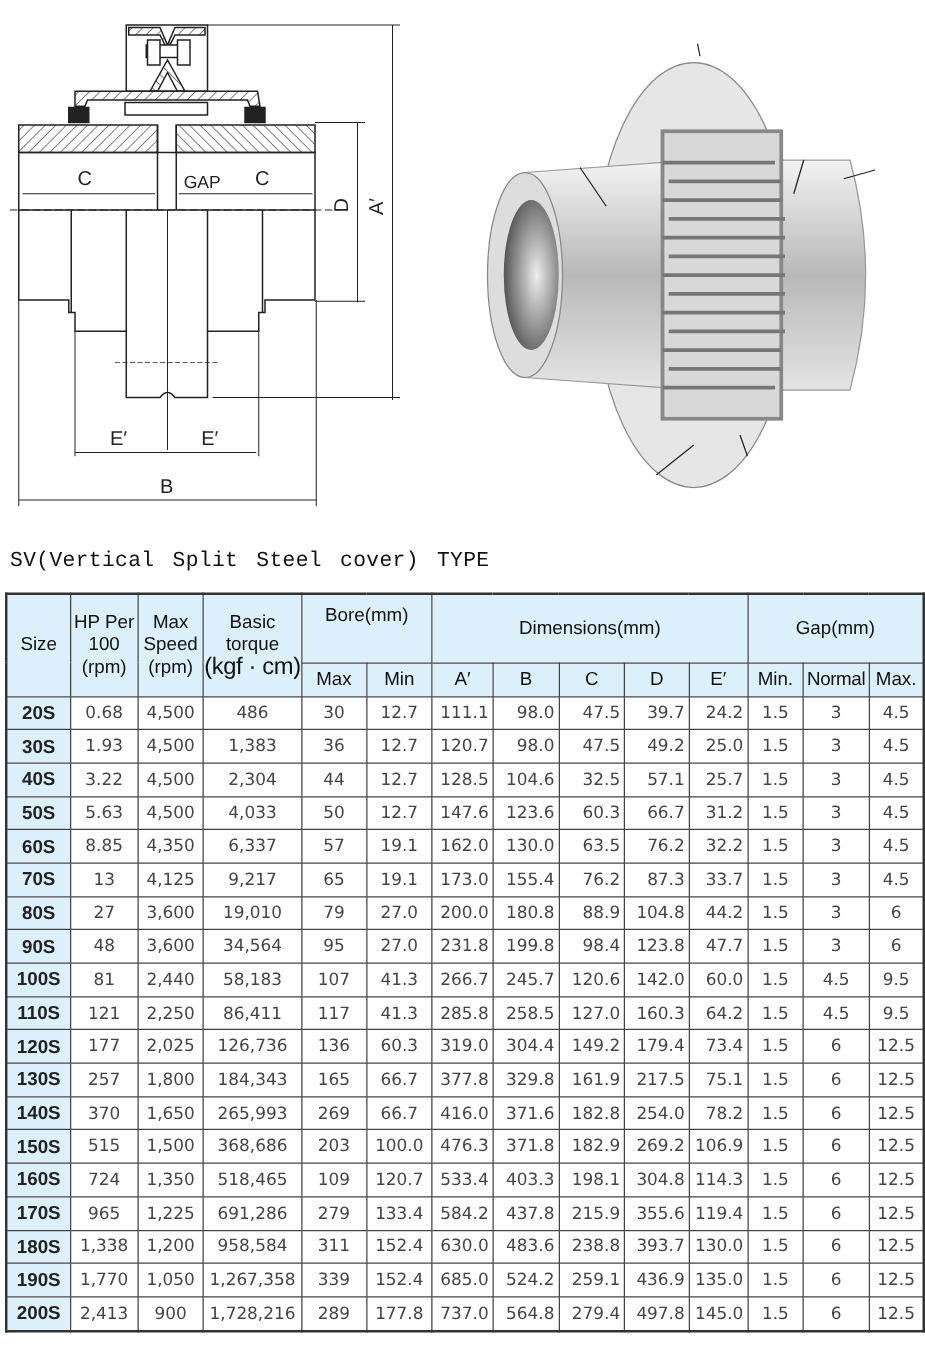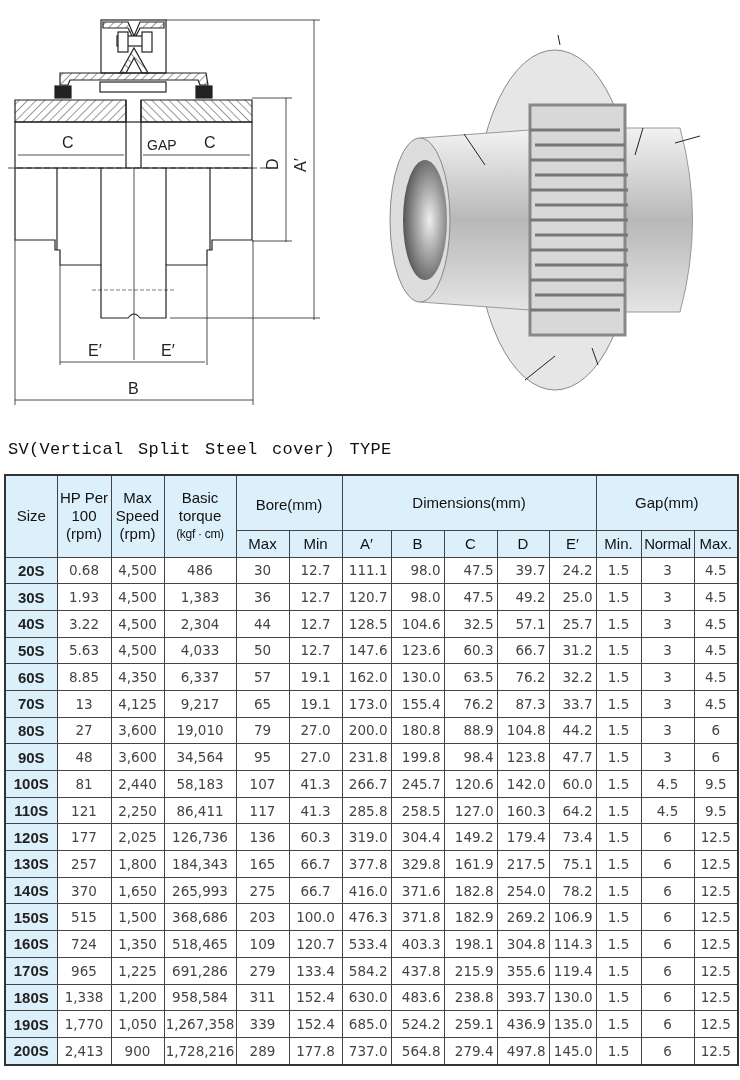--- a/index.html
+++ b/index.html
@@ -14,21 +14,21 @@
   table.spec td, table.spec th { border:1px solid #444; padding:0; text-align:center;
                overflow:hidden; white-space:nowrap; }
   table.spec th { background:#dcf0fb; font-weight:normal; font-size:15px; color:#111;
                   line-height:18px; }
   table.spec th.hdr2 { height:26px; }
   table.spec td { font-family:"DejaVu Sans", sans-serif; font-size:13.5px; color:#444;
                   height:25.7px; background:#fff; }
   table.spec td.size { background:#dcf0fb; font-family:"Liberation Sans", sans-serif;
                   font-weight:bold; font-size:15px; color:#222; }
   table.spec td.r { text-align:right; padding-right:3px; }
-  .small { font-size:12px; letter-spacing:-0.3px; }
+  .small { font-size:19px; letter-spacing:-0.3px; }
 </style>
 </head>
 <body>
 
 <svg class="drawing" viewBox="0 0 340 420" xmlns="http://www.w3.org/2000/svg">
   <defs>
     <pattern id="hatchL" width="6" height="6" patternUnits="userSpaceOnUse" patternTransform="rotate(45)">
       <line x1="0" y1="0" x2="0" y2="6" stroke="#333" stroke-width="1"></line>
     </pattern>
     <pattern id="hatchR" width="6" height="6" patternUnits="userSpaceOnUse" patternTransform="rotate(-45)">
@@ -166,21 +166,21 @@
       <th rowspan="2">
         <div>Max</div>
           <div>Speed</div>
           <div>(rpm)</div>
       </th>
       <th rowspan="2">
         <div>Basic</div>
           <div>torque</div>
           <div class="small">(kgf · cm)</div>
       </th>
-      <th colspan="2" style="vertical-align:top;padding-top:20px">Bore(mm)</th>
+      <th colspan="2" style="vertical-align:top;padding-top:8px">Bore(mm)</th>
       <th colspan="5">Dimensions(mm)</th>
       <th colspan="3">Gap(mm)</th>
     </tr>
     <tr>
       <th class="hdr2">Max</th>
       <th class="hdr2">Min</th>
       <th class="hdr2">A′</th>
       <th class="hdr2">B</th>
       <th class="hdr2">C</th>
       <th class="hdr2">D</th>
@@ -381,21 +381,21 @@
         <td class="r">75.1</td>
         <td>1.5</td>
         <td>6</td>
         <td>12.5</td>
       </tr>
       <tr>
         <td class="size">140S</td>
         <td>370</td>
         <td>1,650</td>
         <td class="">265,993</td>
-        <td>275</td>
+        <td>269</td>
         <td>66.7</td>
         <td class="r">416.0</td>
         <td class="r">371.6</td>
         <td class="r">182.8</td>
         <td class="r">254.0</td>
         <td class="r">78.2</td>
         <td>1.5</td>
         <td>6</td>
         <td>12.5</td>
       </tr>

